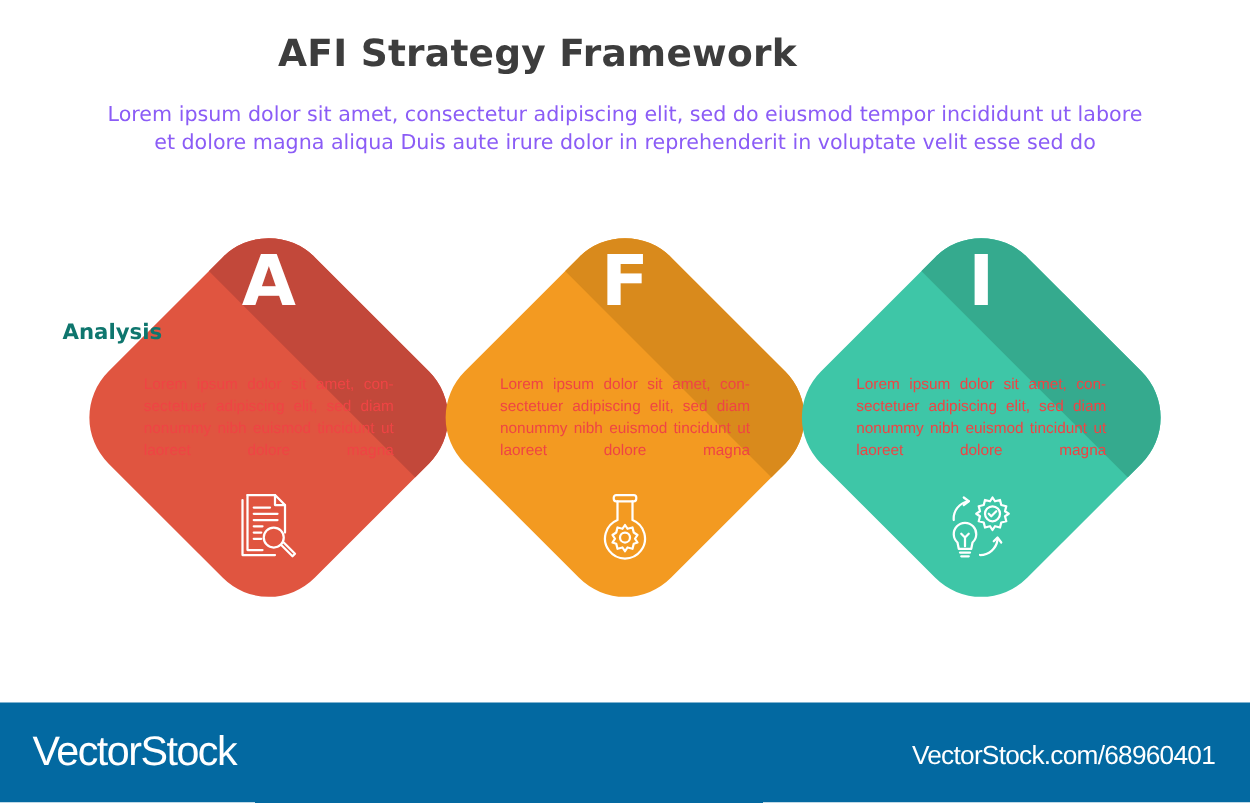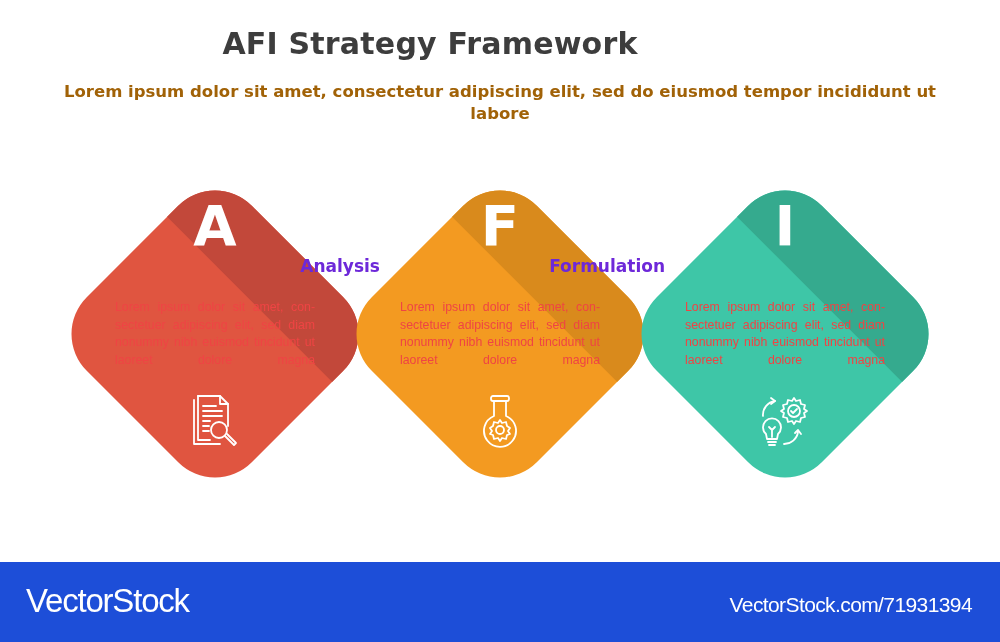--- a/index.html
+++ b/index.html
@@ -9,66 +9,67 @@
     font-family: "DejaVu Sans", sans-serif;
   }
   .title {
     position: absolute; left: 0; top: 26px; width: 860px;
     text-align: center; font-size: 30px; font-weight: bold;
     color: #3d3d3d; letter-spacing: 0.2px;
   }
   .subtitle {
     position: absolute; left: 40px; top: 81px; width: 920px;
     text-align: center; font-size: 16.5px; line-height: 22px;
-    color: #a16207; font-weight: bold;
+    color: #8b5cf6; font-weight: normal;
   }
   .diagram { position: absolute; left: 0; top: 0; width: 1000px; height: 560px; }
   .card {
     position: absolute; top: 170px; width: 330px; height: 330px;
   }
   .card .letter {
     position: absolute; left: 0; width: 330px; top: 24px;
     text-align: center; color: #ffffff; font-weight: bold;
     font-size: 56px; line-height: 64px;
   }
   .card .label {
     position: absolute; left: 0; width: 330px; top: 85px;
-    text-align: right; color: #6d28d9; font-weight: bold;
+    text-align: left; color: #0f766e; font-weight: bold;
     font-size: 17px; line-height: 22px;
   }
   .card .body {
     position: absolute; left: 65px; width: 200px; top: 129px;
     color: #ef4444; font-family: "Liberation Sans", sans-serif;
     font-size: 12.3px; line-height: 17.6px; text-align: justify;
     text-align-last: justify; hyphens: manual;
   }
   .card .icon {
     position: absolute; left: 140px; top: 222px; width: 50px; height: 60px;
   }
   .footer {
     position: absolute; left: 0; top: 562px; width: 1000px; height: 80px;
-    background: #1d4ed8;
+    background: #0369a1;
   }
   .footer .brand {
     position: absolute; left: 26px; top: 20px;
     color: #ffffff; font-family: "Liberation Sans", sans-serif;
     font-size: 33px; letter-spacing: -1.2px;
   }
   .footer .ref {
     position: absolute; right: 28px; top: 31px;
     color: #ffffff; font-family: "Liberation Sans", sans-serif;
     font-size: 21px; letter-spacing: -0.6px;
   }
 </style>
 </head>
 <body>
 
 <div class="title">AFI Strategy Framework</div>
 <div class="subtitle">
   <div>Lorem ipsum dolor sit amet, consectetur adipiscing elit, sed do eiusmod tempor incididunt ut labore</div>
+  <div>et dolore magna aliqua Duis aute irure dolor in reprehenderit in voluptate velit esse sed do</div>
 </div>
 
 <svg class="diagram" width="1000" height="560" viewBox="0 0 1000 560">
   <defs>
     <clipPath id="topband">
         <rect x="0" y="0" width="1000" height="285"></rect>
       </clipPath>
     <clipPath id="botband">
         <rect x="0" y="285" width="1000" height="300"></rect>
       </clipPath>
@@ -105,21 +106,20 @@
     <line x1="13" y1="29" x2="20" y2="29"></line>
     <line x1="13" y1="34" x2="19" y2="34"></line>
     <line x1="13" y1="39" x2="19" y2="39"></line>
     <circle cx="29" cy="38" r="8"></circle>
     <path d="M35 44 L44 53 L46 51 L37 42"></path>
   </svg>
 </div>
 
 <div class="card" style="left:335px;">
   <div class="letter">F</div>
-  <div class="label">Formulation</div>
   <div class="body">Lorem ipsum dolor sit amet, con­sectetuer adipiscing elit, sed diam nonummy nibh euismod tin­cidunt ut laoreet dolore magna</div>
   <svg class="icon" viewBox="0 0 50 60" fill="none" stroke="#ffffff" stroke-width="1.8" stroke-linecap="round" stroke-linejoin="round">
     <rect x="16" y="4" width="18" height="5" rx="2"></rect>
     <path d="M19 9 V24 A16 16 0 1 0 31 24 V9"></path>
     <circle cx="25" cy="38" r="4"></circle>
     <path d="M25 28 L27 31 L31 30 L32 34 L35 36 L33 39 L35 42 L32 43 L31 47 L27 46 L25 49 L23 46 L19 47 L18 43 L15 42 L17 39 L15 36 L18 34 L19 30 L23 31 Z"></path>
   </svg>
 </div>
 
 <div class="card" style="left:620px;">
@@ -135,14 +135,14 @@
     <line x1="8" y1="50" x2="16" y2="50"></line>
     <line x1="9" y1="53" x2="15" y2="53"></line>
     <path d="M9 35 L12 38 L15 35 M12 38 V45"></path>
     <path d="M24 52 A14 14 0 0 0 38 40"></path>
     <path d="M35 41 L38 38 L41 42"></path>
   </svg>
 </div>
 
 <div class="footer">
   <div class="brand">VectorStock</div>
-  <div class="ref">VectorStock.com/71931394</div>
+  <div class="ref">VectorStock.com/68960401</div>
 </div>
 
 </body></html>

